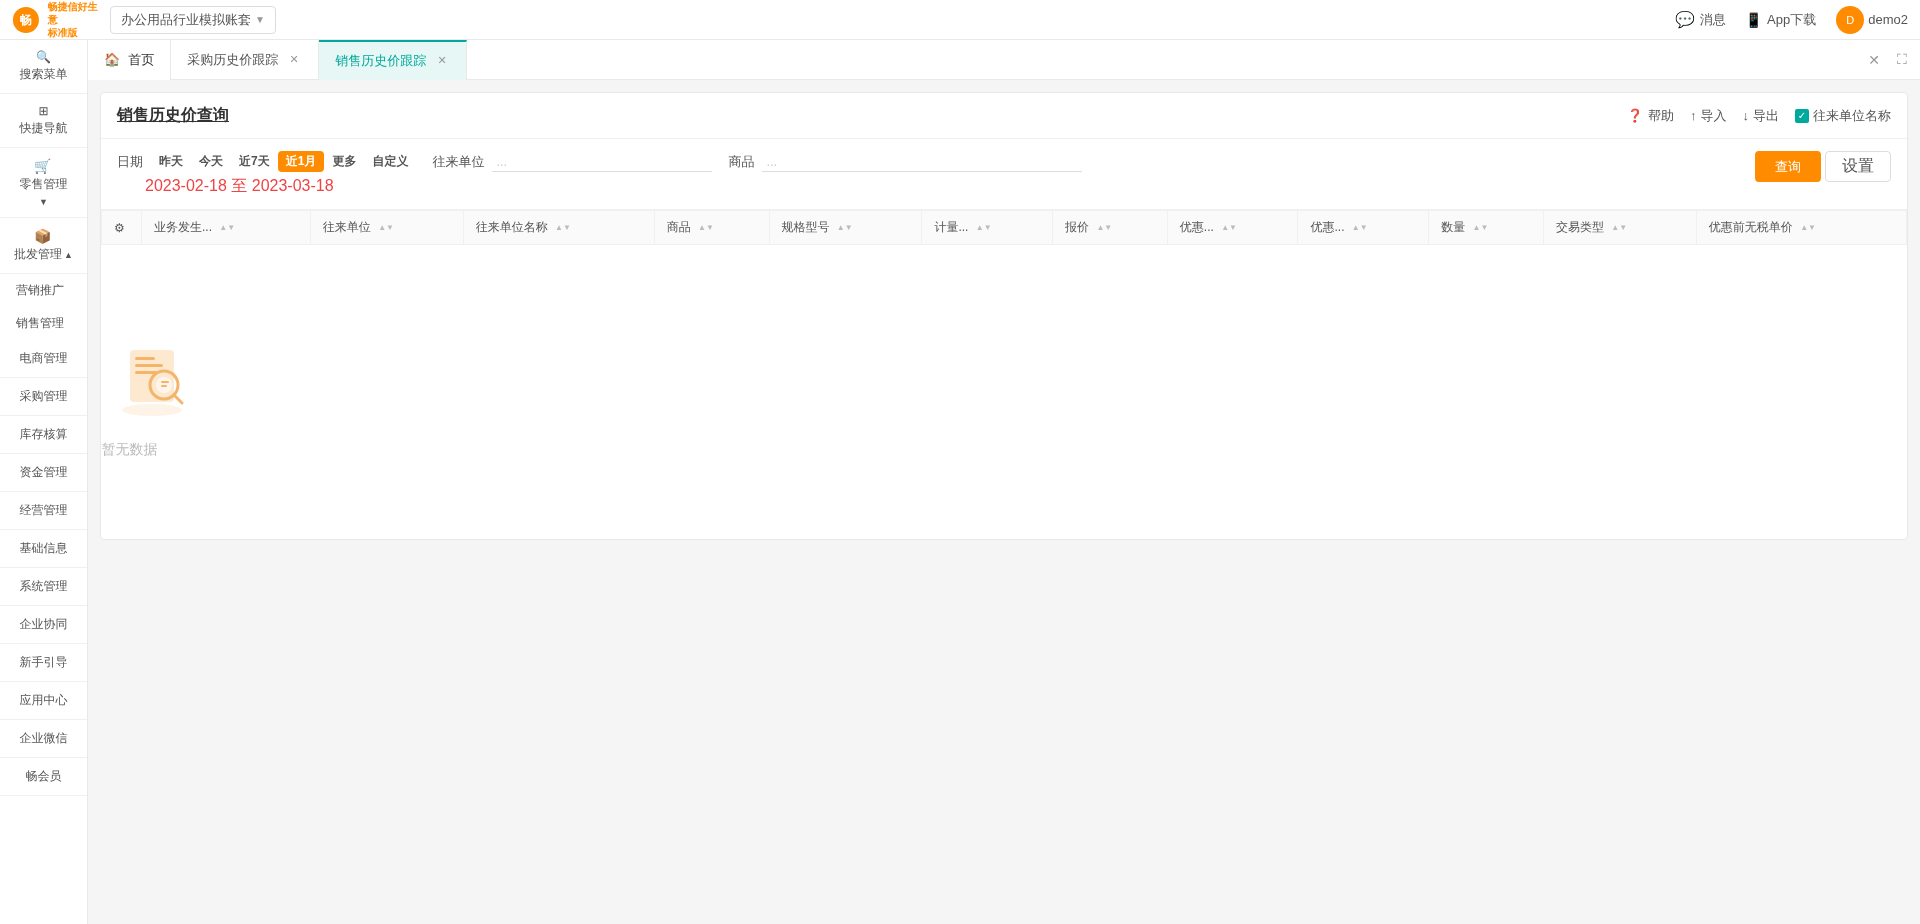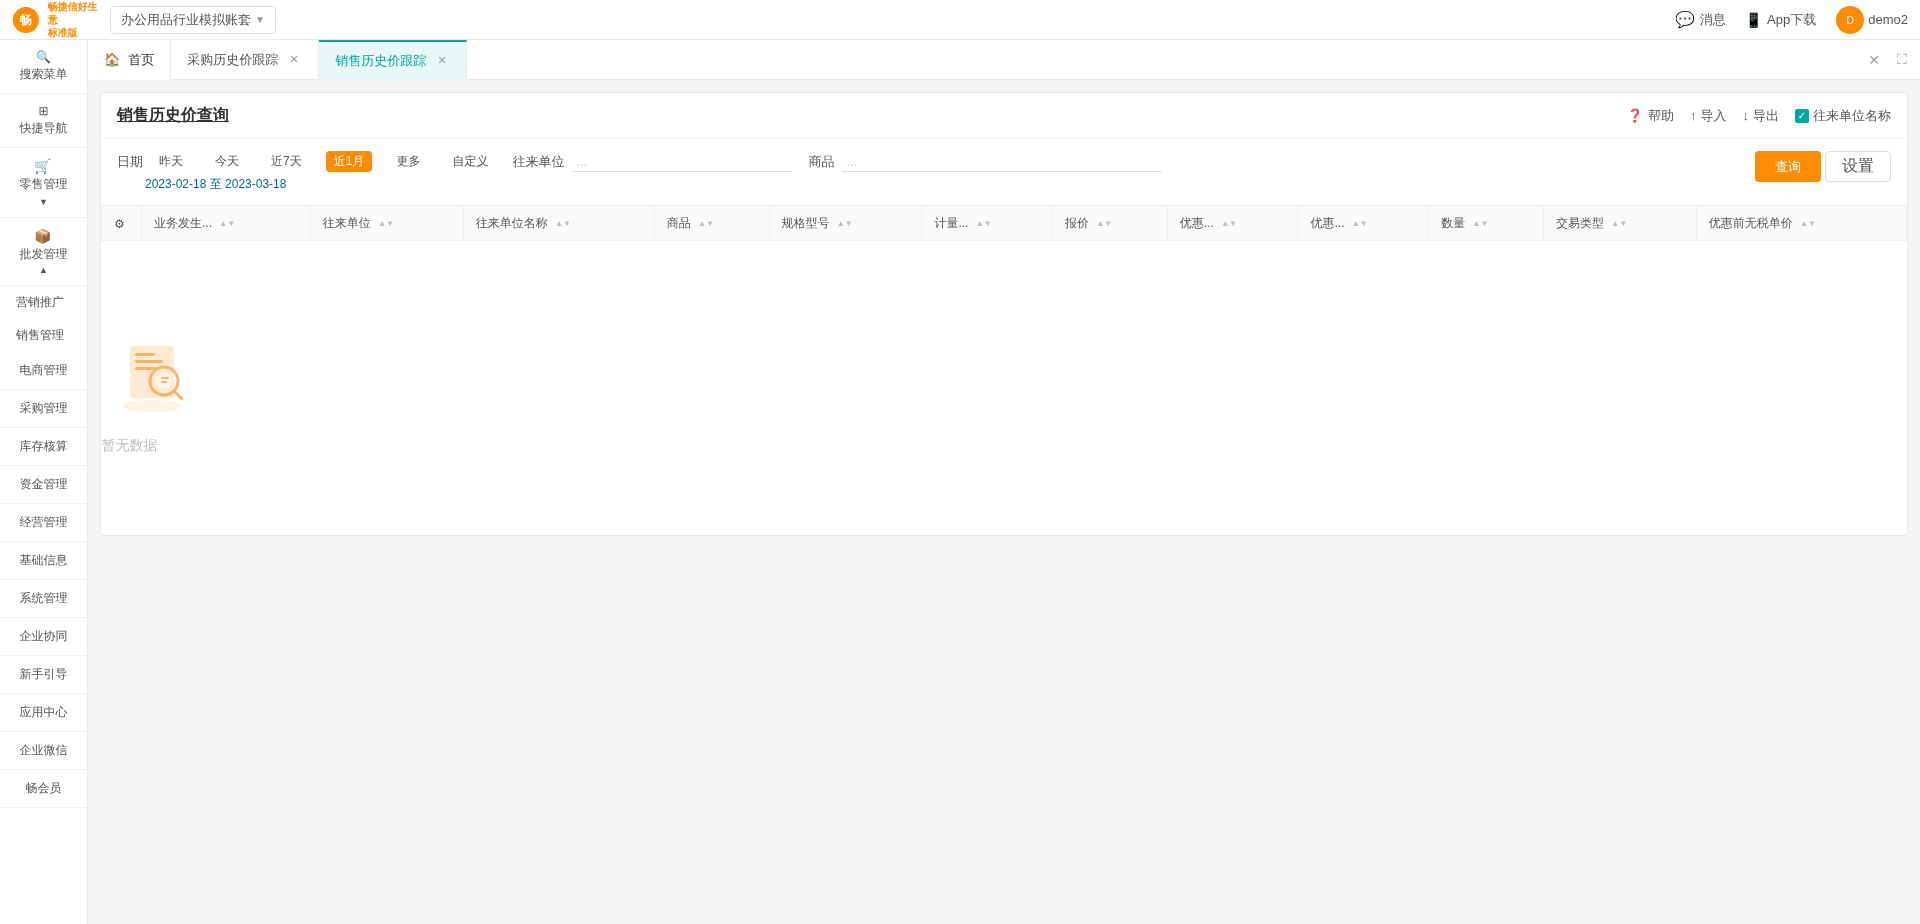--- a/index.html
+++ b/index.html
@@ -241,37 +241,38 @@
       gap: 8px;
     }
     .filter-label {
       color: #555;
       font-size: 13px;
       white-space: nowrap;
     }
     .date-options {
       display: flex;
       align-items: flex-start;
-      gap: 16px;
+      gap: 0;
+      font-weight: bold;
     }
     .date-opt {
       padding: 2px 8px;
       border-radius: 10px;
       cursor: pointer;
       font-size: 12px;
       color: #555;
     }
     .date-opt.active {
       background: #ff8c00;
       color: white;
       border-radius: 4px;
     }
     .date-range {
-      font-size: 12px;
-      color: #0369a1;
+      font-size: 16px;
+      color: #ef4444;
     }
     .filter-input {
       border: 1px solid #ddd;
       border-radius: 4px;
       padding: 4px 8px;
       font-size: 13px;
       color: #333;
       min-width: 200px;
       display: flex;
       align-items: center;
@@ -405,21 +406,21 @@
     </div>
     <div class="sidebar-item">
       <span style="font-size:14px;">🛒</span>
       <div style="display:flex;align-items:center;gap:4px;flex-direction:column;">
         <span>零售管理</span>
         <span style="font-size:9px;">▼</span>
       </div>
     </div>
     <div class="sidebar-item">
       <span style="font-size:14px;">📦</span>
-      <div style="display:flex;align-items:center;gap:2px;flex-direction:column;">
+      <div style="display:flex;align-items:center;gap:2px;">
         <span>批发管理</span>
         <span style="font-size:9px;">▲</span>
       </div>
     </div>
     <div class="sidebar-sub-item">
       <span>营销推广</span>
     </div>
     <div class="sidebar-sub-item">
       <span>销售管理</span>
     </div>

